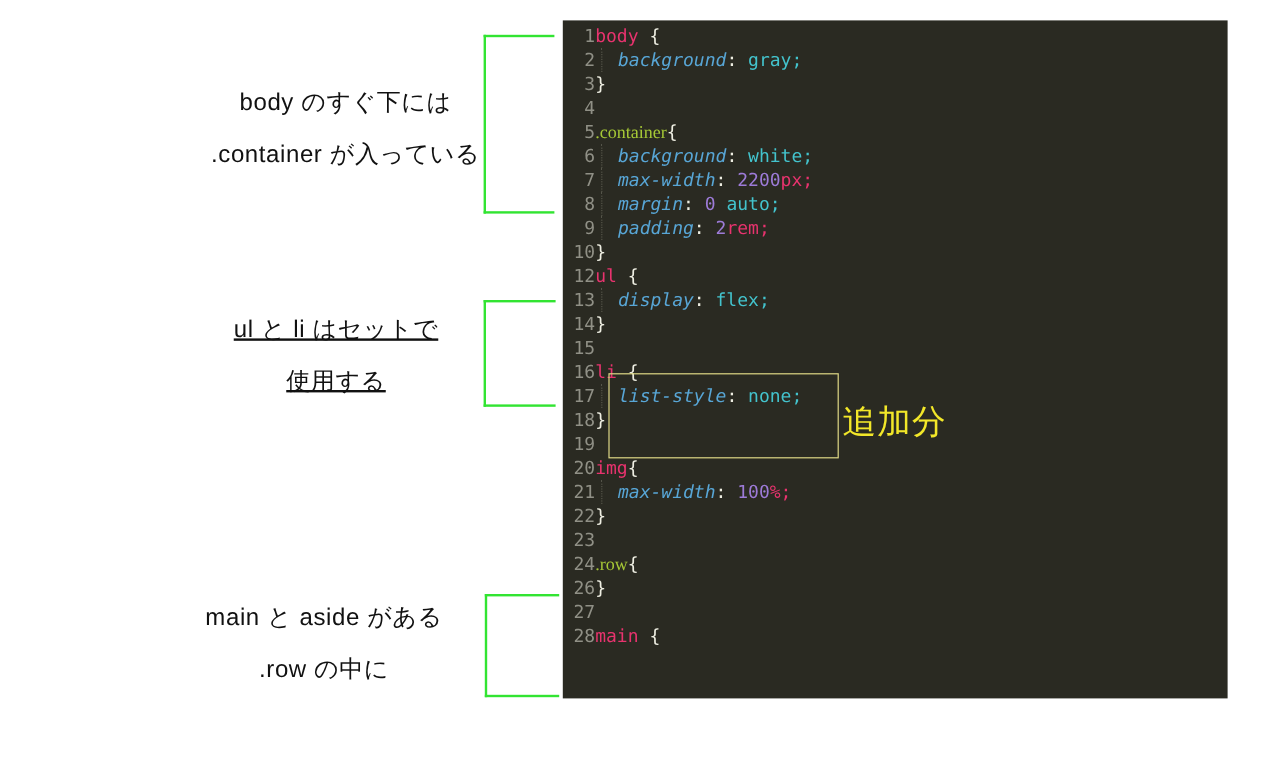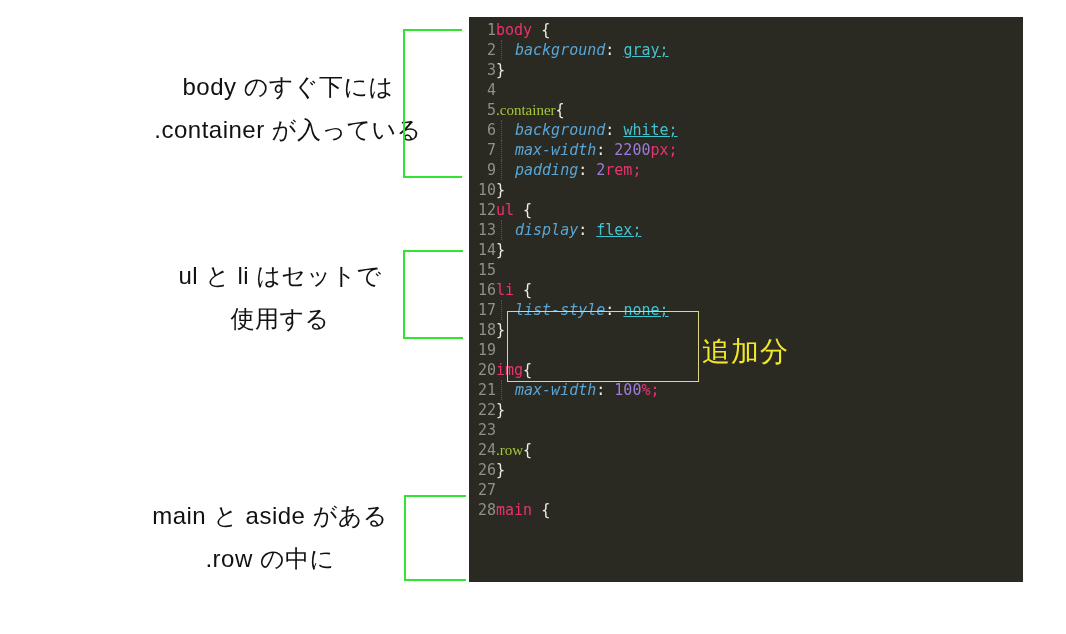--- a/index.html
+++ b/index.html
@@ -4,24 +4,24 @@
 <style>
   html,body{margin:0;padding:0;}
   body{
     width:1066px;height:634px;position:relative;background:#ffffff;
     font-family:"Liberation Sans",sans-serif;overflow:hidden;
   }
 
   
   .annot{
     position:absolute;text-align:center;color:#111;
-    font-size:24px;line-height:43px;font-weight:500;letter-spacing:.5px;
+    font-size:20px;line-height:43px;font-weight:500;letter-spacing:.5px;
   }
   .annot.a1{left:128px;top:65px;width:320px;}
-  .annot.a2{left:120px;top:254px;width:320px;}
+  .annot.a2{left:120px;top:254px;width:320px;text-decoration:underline;}
   .annot.a3{left:105px;top:494px;width:330px;}
 
   
   .bracket{
     position:absolute;
     border-left:2px solid var(--bracket-green);
     border-top:2px solid var(--bracket-green);
     border-bottom:2px solid var(--bracket-green);
     box-sizing:border-box;
   }
@@ -42,21 +42,21 @@
     color:#909086;vertical-align:top;
   }
   .codeseg{display:inline-block;margin-left:0;vertical-align:top;}
   .ind{
     display:inline-block;width:13px;height:20px;margin-left:5px;
     border-left:1px dotted #55554a;vertical-align:top;
   }
   .tk-sel{color:var(--selector-pink);}
   .tk-cls{color:var(--class-green);font-family:Liberation Serif, serif;}
   .tk-prop{color:var(--property-blue);font-style:italic;}
-  .tk-val{color:var(--value-cyan);text-decoration:underline;}
+  .tk-val{color:var(--value-cyan);}
   .tk-num{color:var(--number-purple);}
   .tk-unit{color:var(--selector-pink);}
   .tk-pln{color:#eeeee2;}
 
   
   .hl-box{
     position:absolute;left:38px;top:294px;width:192px;height:71px;
     border:1.5px solid #ded886;box-sizing:border-box;pointer-events:none;
   }
   .hl-label{
@@ -87,20 +87,21 @@
 
 <div class="editor">
   <div class="code-lines">
       <div class="cl"><span class="ln">1</span><span class="codeseg"><span class="tk-sel">body</span><span class="tk-pln"> {</span></span></div>
       <div class="cl"><span class="ln">2</span><span class="codeseg"><span class="ind"></span><span class="tk-prop">background</span><span class="tk-pln">: </span><span class="tk-val">gray;</span></span></div>
       <div class="cl"><span class="ln">3</span><span class="codeseg"><span class="tk-pln">}</span></span></div>
       <div class="cl"><span class="ln">4</span><span class="codeseg"></span></div>
       <div class="cl"><span class="ln">5</span><span class="codeseg"><span class="tk-cls">.container</span><span class="tk-pln">{</span></span></div>
       <div class="cl"><span class="ln">6</span><span class="codeseg"><span class="ind"></span><span class="tk-prop">background</span><span class="tk-pln">: </span><span class="tk-val">white;</span></span></div>
       <div class="cl"><span class="ln">7</span><span class="codeseg"><span class="ind"></span><span class="tk-prop">max-width</span><span class="tk-pln">: </span><span class="tk-num">2200</span><span class="tk-unit">px;</span></span></div>
+      <div class="cl"><span class="ln">8</span><span class="codeseg"><span class="ind"></span><span class="tk-prop">margin</span><span class="tk-pln">: </span><span class="tk-num">0</span><span class="tk-pln"> </span><span class="tk-val">auto;</span></span></div>
       <div class="cl"><span class="ln">9</span><span class="codeseg"><span class="ind"></span><span class="tk-prop">padding</span><span class="tk-pln">: </span><span class="tk-num">2</span><span class="tk-unit">rem;</span></span></div>
       <div class="cl"><span class="ln">10</span><span class="codeseg"><span class="tk-pln">}</span></span></div>
       <div class="cl"><span class="ln">12</span><span class="codeseg"><span class="tk-sel">ul</span><span class="tk-pln"> {</span></span></div>
       <div class="cl"><span class="ln">13</span><span class="codeseg"><span class="ind"></span><span class="tk-prop">display</span><span class="tk-pln">: </span><span class="tk-val">flex;</span></span></div>
       <div class="cl"><span class="ln">14</span><span class="codeseg"><span class="tk-pln">}</span></span></div>
       <div class="cl"><span class="ln">15</span><span class="codeseg"></span></div>
       <div class="cl"><span class="ln">16</span><span class="codeseg"><span class="tk-sel">li</span><span class="tk-pln"> {</span></span></div>
       <div class="cl"><span class="ln">17</span><span class="codeseg"><span class="ind"></span><span class="tk-prop">list-style</span><span class="tk-pln">: </span><span class="tk-val">none;</span></span></div>
       <div class="cl"><span class="ln">18</span><span class="codeseg"><span class="tk-pln">}</span></span></div>
       <div class="cl"><span class="ln">19</span><span class="codeseg"></span></div>

